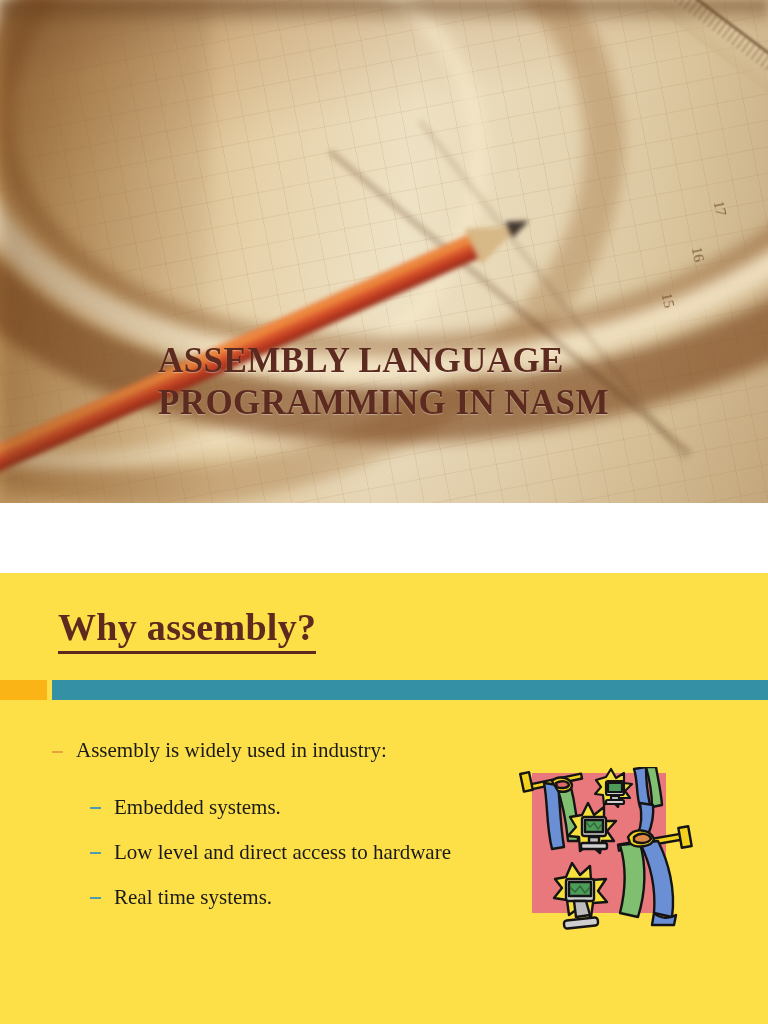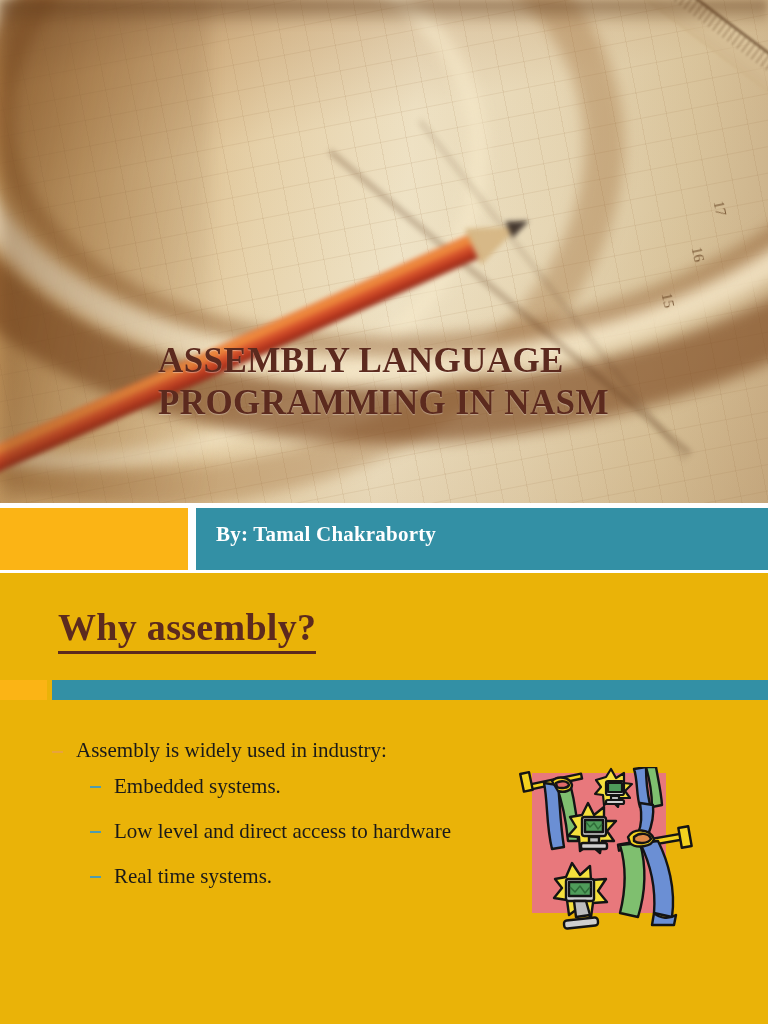--- a/index.html
+++ b/index.html
@@ -258,21 +258,21 @@
     font-weight: bold;
     font-size: 21px;
     letter-spacing: 0.2px;
   }
 
   
   .slide-content {
     position: relative;
     width: 768px;
     height: 451px;
-    background: #eab308;
+    background: #fde047;
   }
 
   .content-heading {
     position: absolute;
     left: 58px;
     top: 32px;
     color: #5c2a1e;
     font-family: "Liberation Serif", serif;
     font-weight: bold;
     font-size: 38px;
@@ -303,21 +303,21 @@
 
   .bullets {
     position: absolute;
     left: 52px;
     top: 162px;
     width: 440px;
   }
   .bullet-row {
     display: flex;
     align-items: flex-start;
-    margin-bottom: 5px;
+    margin-bottom: 26px;
   }
   .bullet-row.level-1 {
     margin-left: 0;
   }
   .bullet-row.level-2 {
     margin-left: 38px;
     margin-bottom: 14px;
   }
   .bullet-dash {
     flex: 0 0 auto;
@@ -383,26 +383,20 @@
       <div class="hero-pencil-tip"></div>
       <div class="hero-pencil-lead"></div>
     </div>
 
     <div class="hero-topshade"></div>
     <div class="hero-leftshade"></div>
 
     <div class="hero-title">Assembly Language Programming in NASM</div>
   </div>
 
-  <div class="title-bars">
-    <div class="title-bar-orange"></div>
-    <div class="title-bar-teal">
-      <div class="byline">By: Tamal Chakraborty</div>
-    </div>
-  </div>
 </div>
 
 <div class="slide-content">
 
   <div class="content-heading">Why assembly?</div>
 
   <div class="content-bars">
     <div class="content-bar-orange"></div>
     <div class="content-bar-teal"></div>
   </div>

